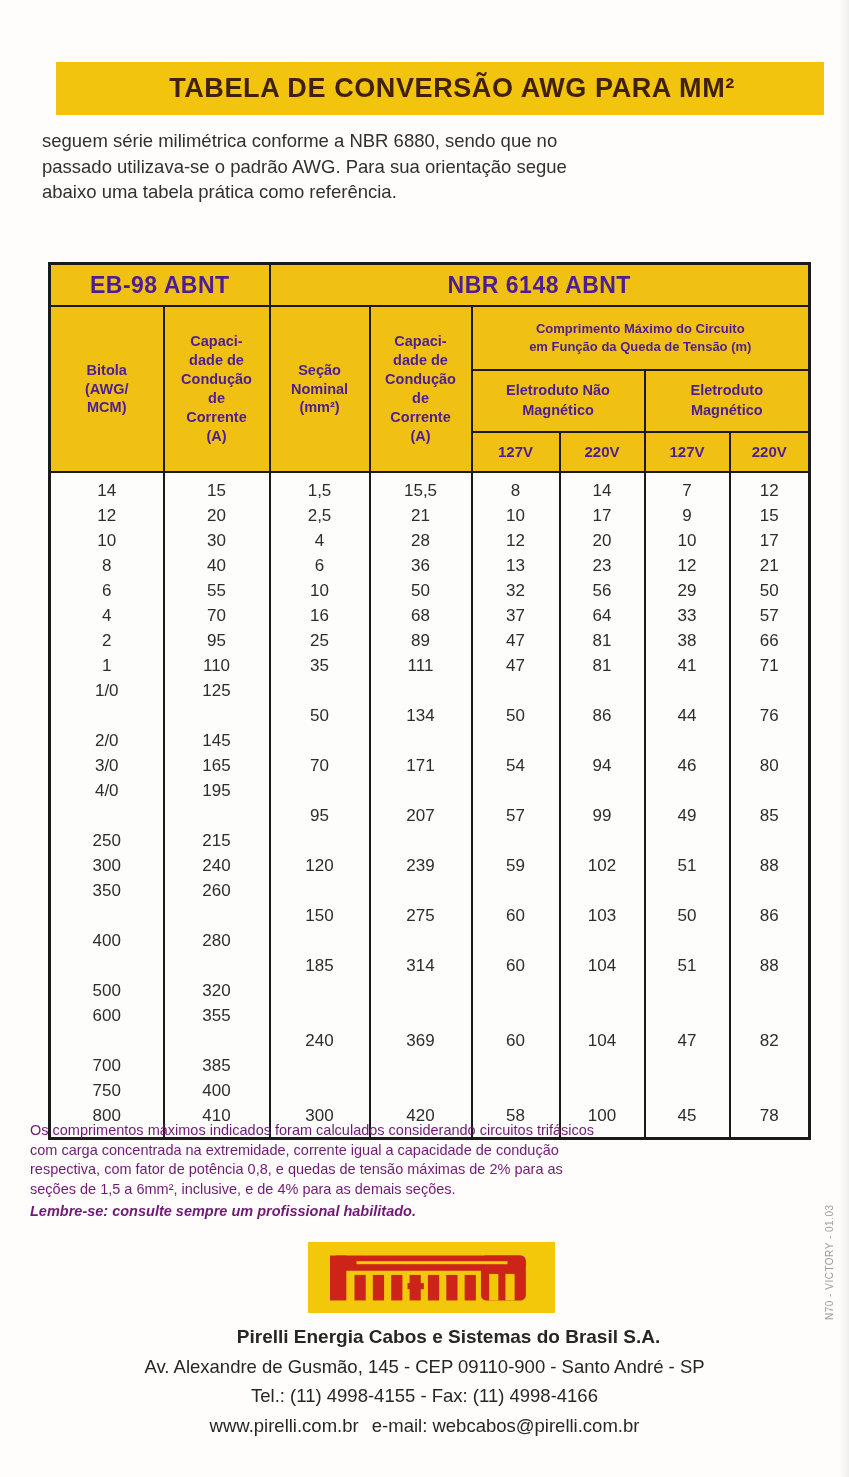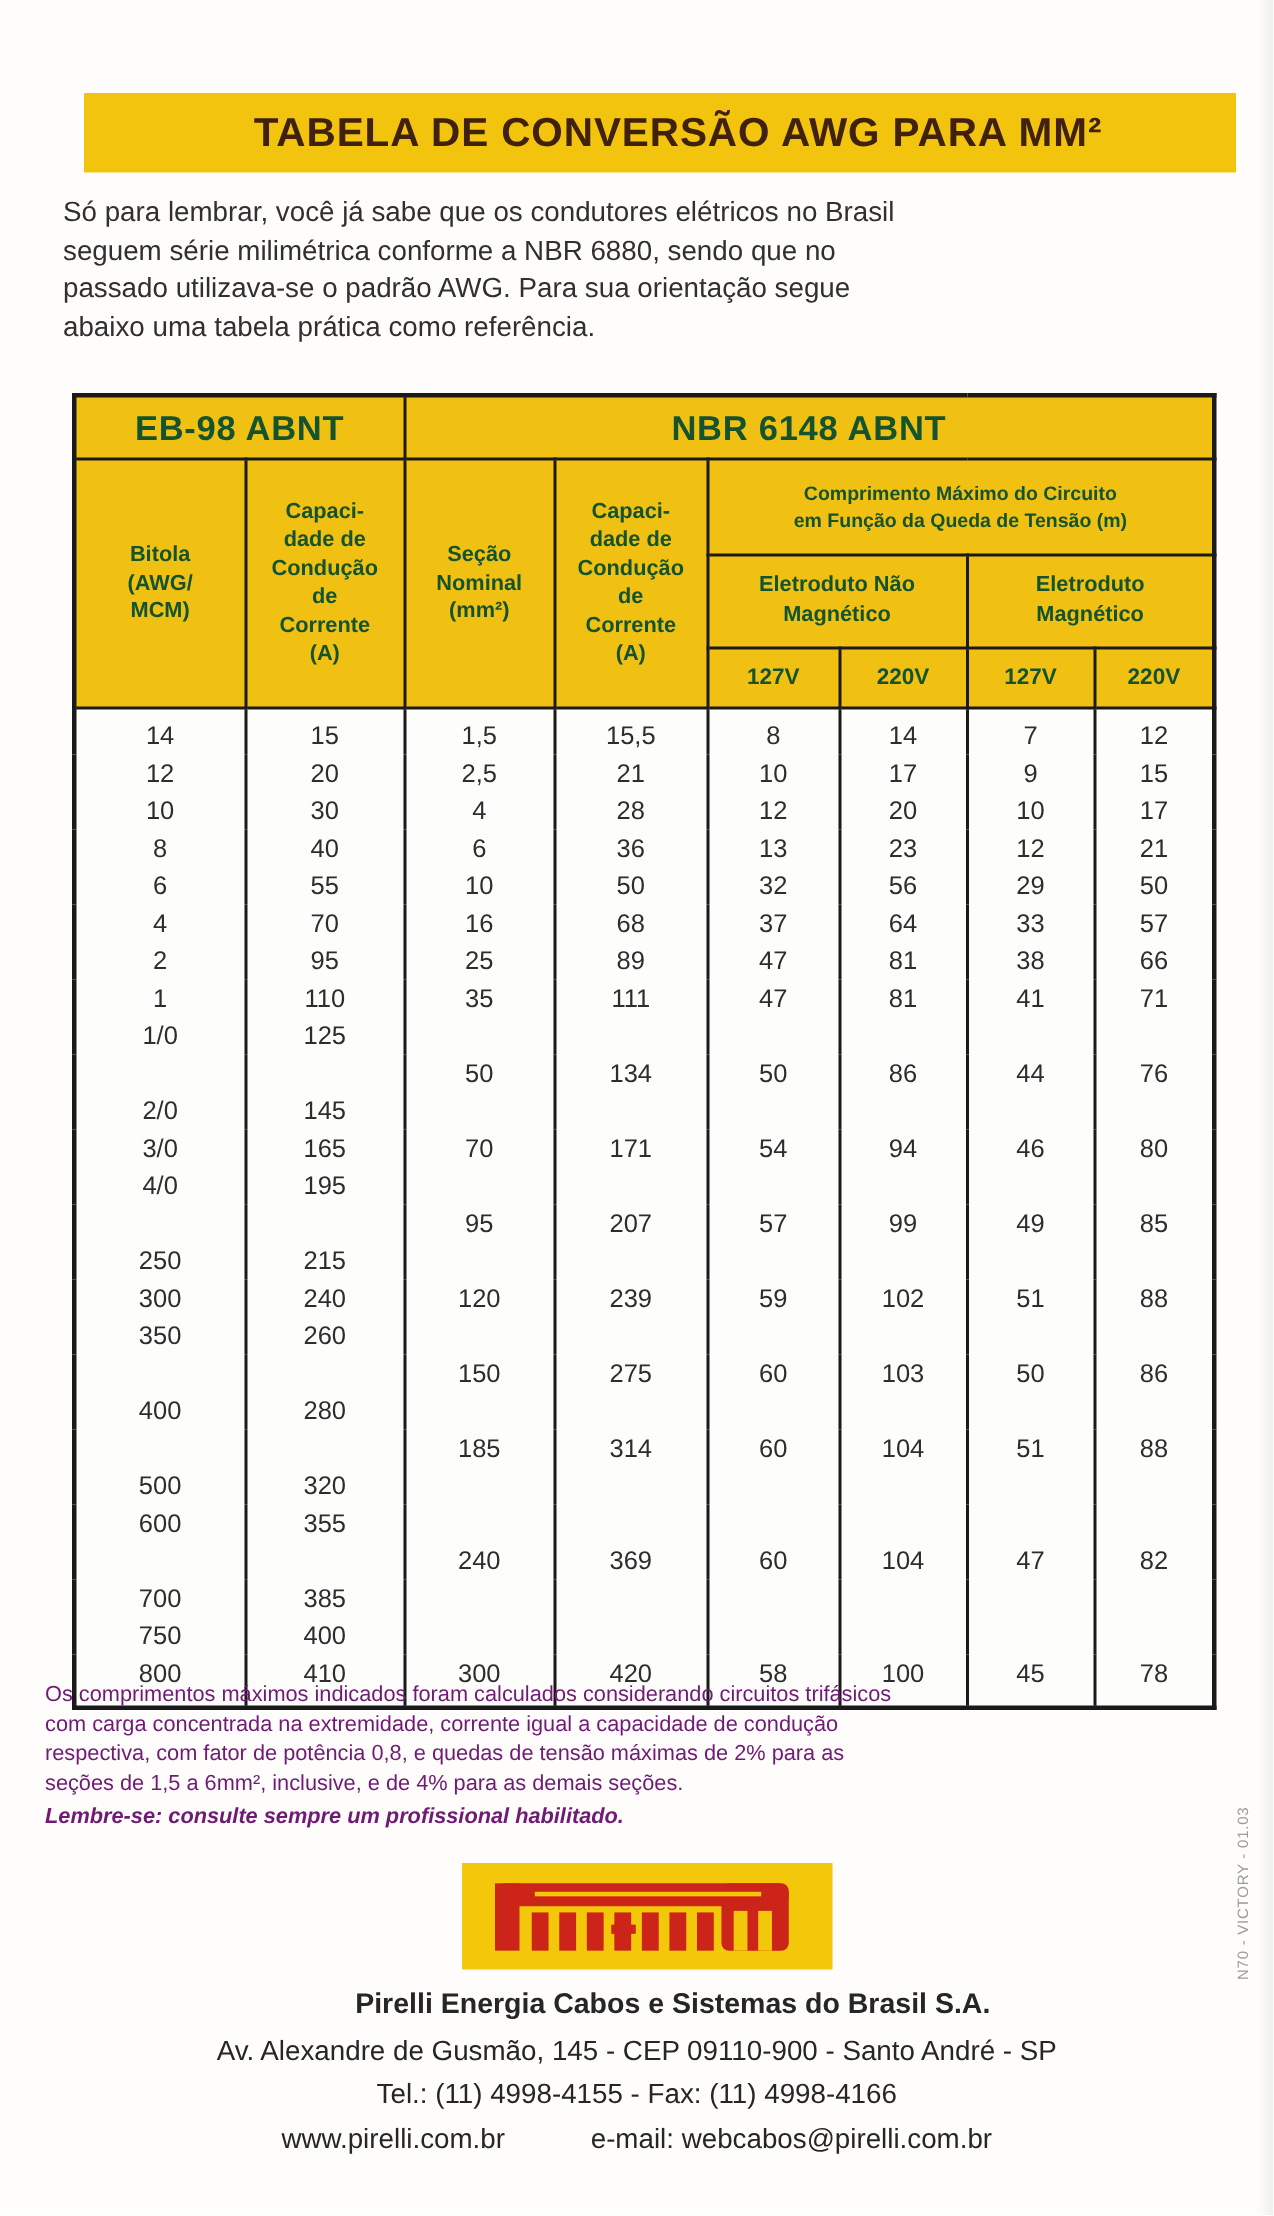--- a/index.html
+++ b/index.html
@@ -22,21 +22,21 @@
   .intro { position:absolute; top:128px; left:42px; width:766px;
     font-size:18.5px; line-height:25.5px; color:#303030; }
 
   
   .conv-table {
     position:absolute; top:262px; left:48px; width:760px;
     border-collapse:collapse; table-layout:fixed;
     border:3px solid #1a1a1a;
   }
   .conv-table th, .conv-table td { border:2px solid #1a1a1a; padding:0; }
-  .conv-table thead th { background:#F0C113; color:#14532d; font-weight:bold; }
+  .conv-table thead th { background:#F0C113; color:#4c1d95; font-weight:bold; }
   .group-th { font-size:23px; height:40px; color:#161616; letter-spacing:0.5px; }
   .head-cell { vertical-align:top; }
   .head-flex {
     display:flex; flex-direction:column; justify-content:center;
     height:152px; padding:6px 2px; font-size:14.5px; line-height:1.3;
     text-align:center;
   }
   .pre { white-space:pre-line; }
   .comprimento-th { font-size:13px; height:58px; line-height:1.35; }
   .eletroduto-th { font-size:14.5px; height:56px; line-height:1.35; }
@@ -57,42 +57,41 @@
   
   .logo-box {
     position:absolute; top:1242px; left:308px; width:247px; height:71px;
     background:#F3C70A; display:flex; align-items:center; justify-content:center;
   }
 
   
   .company { position:absolute; top:1326px; left:0; width:849px; text-align:center; color:#262626; }
   .company div { margin-bottom:7.5px; font-size:18.5px; }
   .company .name { font-weight:bold; font-size:19px;padding-left:48px; }
-  .company .web-row span { margin:0 26px; }
+  .company .web-row span { margin:0 4px; }
 
   
   .side-code {
     position:absolute; right:14px; top:1160px; height:160px;
     writing-mode:vertical-rl; transform:rotate(180deg);
     font-size:10px; color:#9c9c9c; letter-spacing:0.5px;
     display:flex; align-items:center;
   }
 </style>
 </head>
 <body>
 
 <div class="page">
   <div class="edge-shade"></div>
 
   <div class="title-bar">
     <span class="title-text">TABELA DE CONVERSÃO AWG PARA MM²</span>
   </div>
 
   <div class="intro">
-    <div>Só para lembrar, você já sabe que os condutores elétricos no Brasil</div>
     <div>seguem série milimétrica conforme a NBR 6880, sendo que no</div>
     <div>passado utilizava-se o padrão AWG. Para sua orientação segue</div>
     <div>abaixo uma tabela prática como referência.</div>
   </div>
 
   <table class="conv-table">
     <colgroup>
       <col style="width:114px">
         <col style="width:106px">
         <col style="width:100px">

